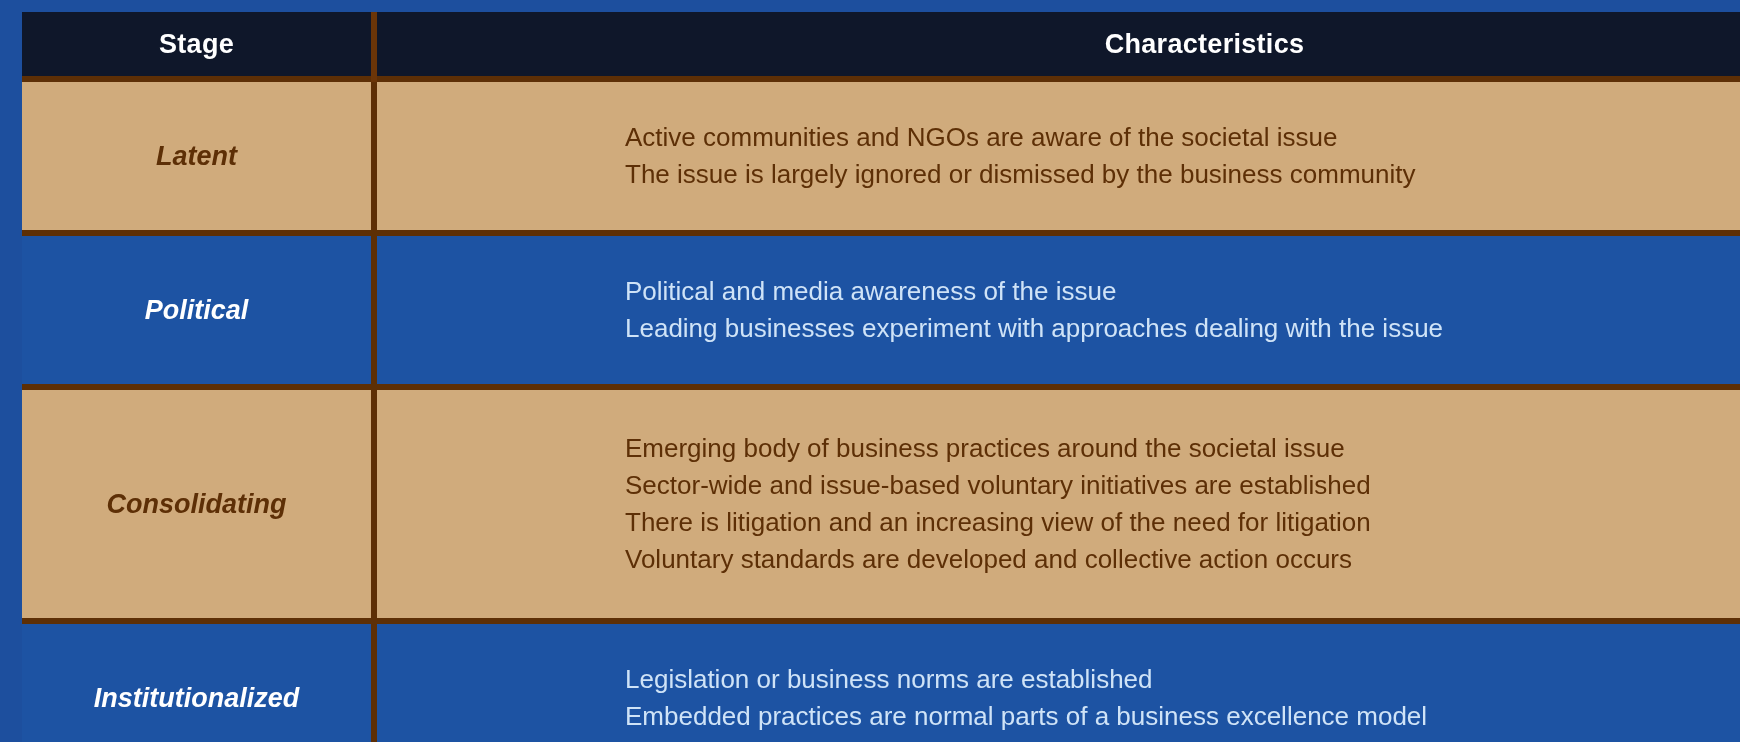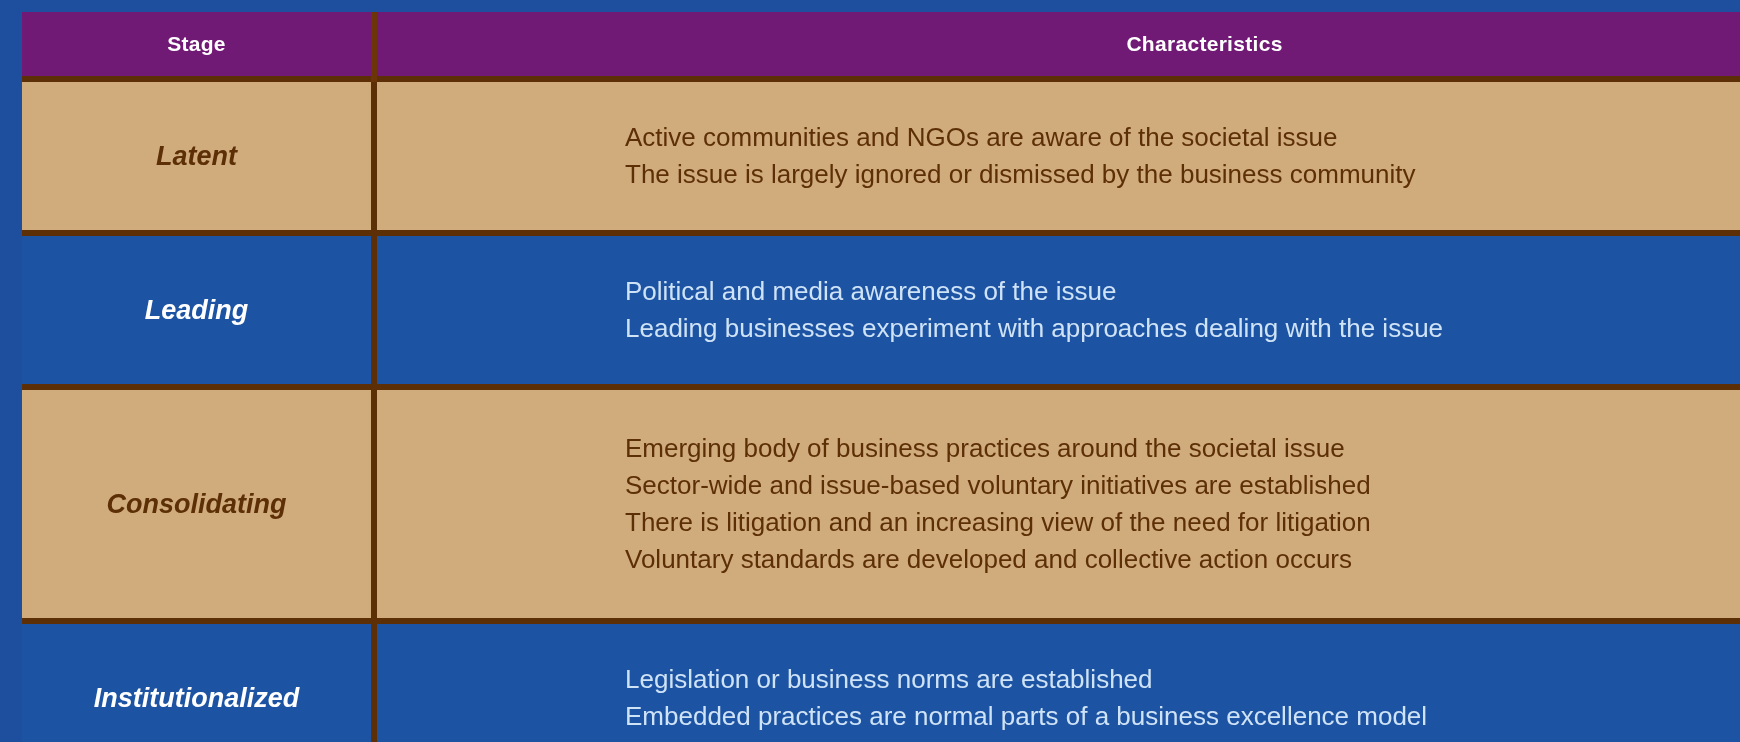--- a/index.html
+++ b/index.html
@@ -30,24 +30,24 @@
   table.issue-table col.char-col  { width: 1658px; }
 
   .issue-table th, .issue-table td {
     padding: 0;
     margin: 0;
     vertical-align: middle;
   }
 
   
   .head-row th {
-    background: #701a75;
+    background: #0f172a;
     color: #ffffff;
     height: 64px;
-    font-size: 21px;
+    font-size: 27px;
     font-weight: bold;
     letter-spacing: 0.3px;
   }
   .head-row th.stage-head {
     text-align: center;
     border-right: 6px solid #6b3508;
   }
   .head-row th.char-head {
     text-align: center;
     padding-left: 0;
@@ -113,21 +113,21 @@
     </thead>
     <tbody>
       <tr class="row-tan r-latent">
         <td class="stage-cell">Latent</td>
         <td class="char-cell">
           <div class="line">Active communities and NGOs are aware of the societal issue</div>
           <div class="line">The issue is largely ignored or dismissed by the business community</div>
         </td>
       </tr>
       <tr class="row-blue r-emerging">
-        <td class="stage-cell">Leading</td>
+        <td class="stage-cell">Political</td>
         <td class="char-cell">
           <div class="line">Political and media awareness of the issue</div>
           <div class="line">Leading businesses experiment with approaches dealing with the issue</div>
         </td>
       </tr>
       <tr class="row-tan r-consolidating">
         <td class="stage-cell">Consolidating</td>
         <td class="char-cell">
           <div class="line">Emerging body of business practices around the societal issue</div>
           <div class="line">Sector-wide and issue-based voluntary initiatives are established</div>

